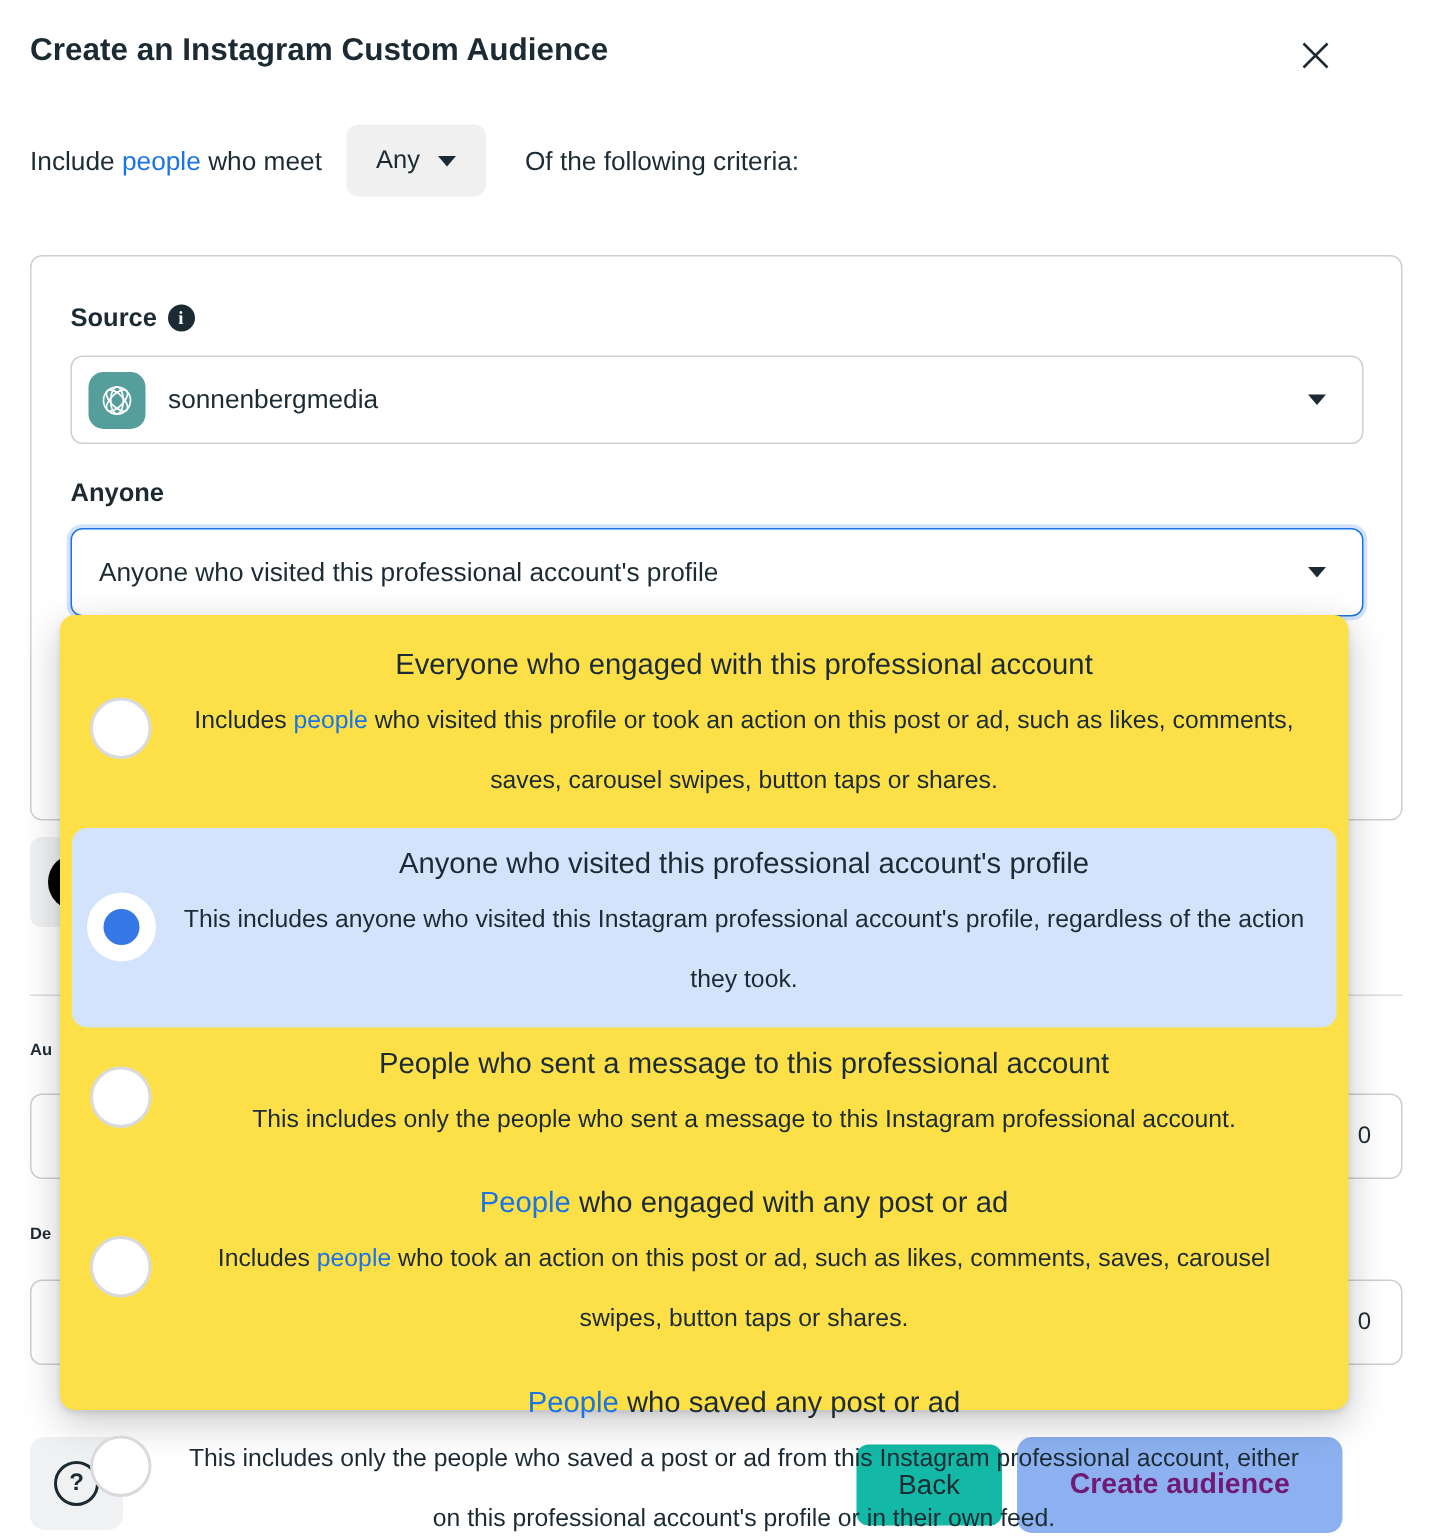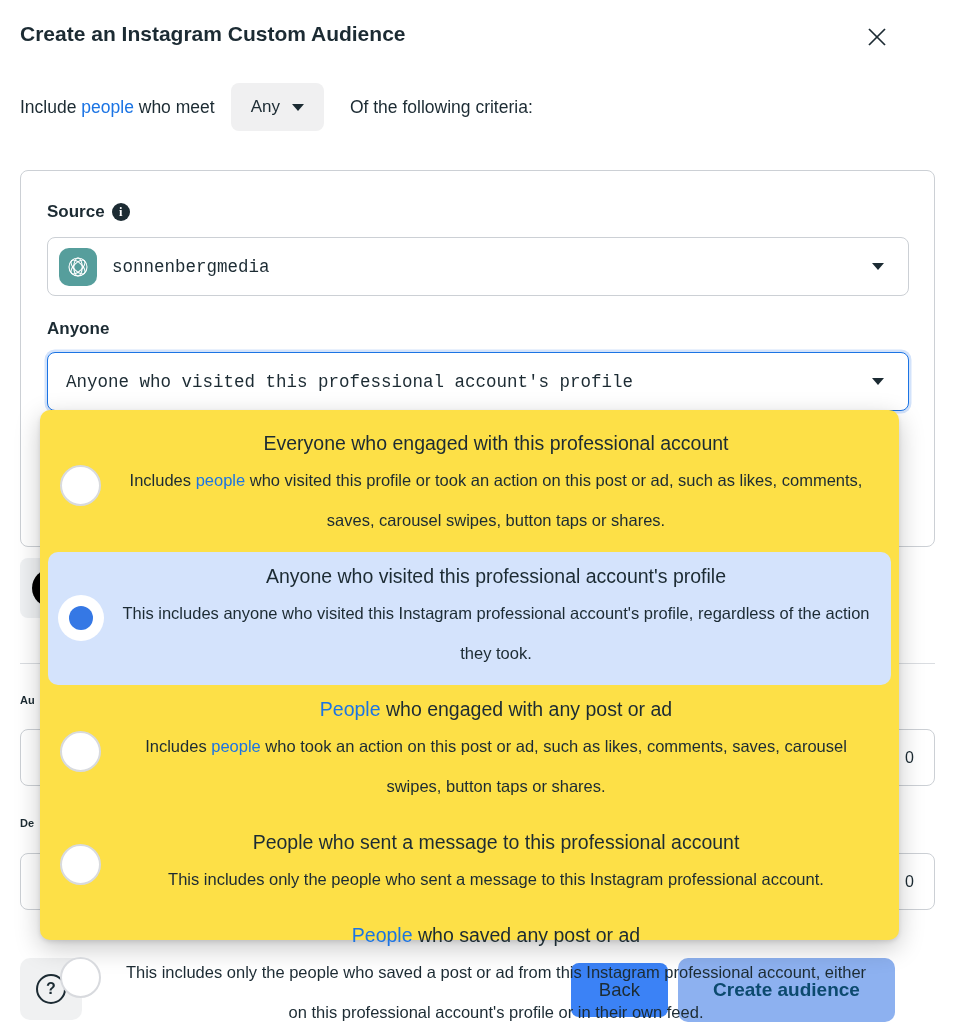--- a/index.html
+++ b/index.html
@@ -24,21 +24,21 @@
   
   .card { position:absolute; left:20px; top:170px; width:915px; height:377px;
     border:1px solid #ccd0d5; border-radius:8px; background:#fff; z-index:1; }
   .sec-label { position:absolute; left:26px; font-size:17px; font-weight:700; display:flex; align-items:center; gap:7px; }
   .lbl-source { top:31px; }
   .lbl-events { top:148px; }
   .info-dot { width:18px; height:18px; border-radius:50%; background:#1c2b33; color:#fff;
     font-size:12.5px; font-weight:700; display:inline-flex; align-items:center; justify-content:center;
     font-family:"Liberation Serif",serif; }
   .select { position:absolute; left:26px; width:862px; background:#fff; border:1px solid #ccd0d5;
-    border-radius:8px; display:flex; align-items:center; cursor:pointer;font-family:Liberation Mono, monospace; }
+    border-radius:8px; display:flex; align-items:center; cursor:pointer; }
   .sel-source { top:66px; height:59px; padding:0 24px 0 11px; gap:15px; }
   .sel-events { top:181px; height:59px; padding:0 24px 0 18px;
     border:1.5px solid #1b74e4; box-shadow:0 0 0 2.5px #d3e3fb; }
   .select .val { font-size:17.5px; flex:1; }
   .avatar { width:38px; height:38px; border-radius:10px; background:#569e9c; display:flex;
     align-items:center; justify-content:center; flex:none; }
 
   
   .bg-info-chip { position:absolute; left:20px; top:558px; width:42px; height:60px; background:#eff1f3;
     border-radius:8px 0 0 8px; z-index:1; overflow:visible; }
@@ -68,24 +68,24 @@
   .opt-text { flex:1; }
   .opt-title { font-size:19.5px; line-height:27px; margin-bottom:3px; }
   .opt-desc { font-size:16.5px; line-height:40px; max-width:775px; }
   .blue { color:#1b74e4; }
 
   
   .help-btn { position:absolute; left:20px; top:958px; width:62px; height:62px; background:#f0f1f2;
     border:none; border-radius:10px; display:flex; align-items:center; justify-content:center; cursor:pointer; }
   .help-circle { width:30px; height:30px; border:2px solid #1c2b33; border-radius:50%;
     display:flex; align-items:center; justify-content:center; font-size:16px; font-weight:700; color:#1c2b33; }
-  .back-btn { position:absolute; right:246px; top:963px; height:54px; padding:0 28px; background:#3b82f6;
+  .back-btn { position:absolute; right:246px; top:963px; height:54px; padding:0 28px; background:#14b8a6;
     border:none; border-radius:8px; font-size:18.5px; color:#1c2b33; cursor:pointer; font-family:inherit; }
   .create-btn { position:absolute; right:19px; top:958px; height:64px; width:217px; background:#8db1f0;
-    border:none; border-radius:10px; font-size:19px; font-weight:600; color:#0c4a6e; cursor:default; font-family:inherit; }
+    border:none; border-radius:10px; font-size:19px; font-weight:600; color:#701a75; cursor:default; font-family:inherit; }
 </style>
 </head>
 <body>
 
 <div class="stage">
 
   <div class="dlg-title">Create an Instagram Custom Audience</div>
   <button class="close-btn">
     <svg width="24" height="24" viewBox="0 0 24 24">
       <line x1="4" y1="4" x2="20" y2="20" stroke="#1c2b33" stroke-width="1.7"></line>
@@ -170,32 +170,32 @@
         <div class="opt-title"><span class="blue"></span><span>Anyone who visited this professional account's profile</span></div>
         <div class="opt-desc"><span>This includes anyone who visited this Instagram professional account's profile, regardless of the action they took.</span><span class="blue"></span><span></span></div>
       </span>
     </div>
 
     <div class="opt-row">
       <span class="radio-wrap">
           <span class="radio"></span>
         </span>
       <span class="opt-text">
+        <div class="opt-title"><span class="blue"></span><span>People who sent a message to this professional account</span></div>
+        <div class="opt-desc"><span>This includes only the people who sent a message to this Instagram professional account.</span><span class="blue"></span><span></span></div>
+      </span>
+    </div>
+
+    <div class="opt-row">
+      <span class="radio-wrap">
+          <span class="radio"></span>
+        </span>
+      <span class="opt-text">
         <div class="opt-title"><span class="blue">People</span><span> who engaged with any post or ad</span></div>
         <div class="opt-desc"><span>Includes </span><span class="blue">people</span><span> who took an action on this post or ad, such as likes, comments, saves, carousel swipes, button taps or shares.</span></div>
-      </span>
-    </div>
-
-    <div class="opt-row">
-      <span class="radio-wrap">
-          <span class="radio"></span>
-        </span>
-      <span class="opt-text">
-        <div class="opt-title"><span class="blue"></span><span>People who sent a message to this professional account</span></div>
-        <div class="opt-desc"><span>This includes only the people who sent a message to this Instagram professional account.</span><span class="blue"></span><span></span></div>
       </span>
     </div>
 
     <div class="opt-row">
       <span class="radio-wrap">
           <span class="radio"></span>
         </span>
       <span class="opt-text">
         <div class="opt-title"><span class="blue">People</span><span> who saved any post or ad</span></div>
         <div class="opt-desc"><span>This includes only the people who saved a post or ad from this Instagram professional account, either on this professional account's profile or in their own feed.</span><span class="blue"></span><span></span></div>

